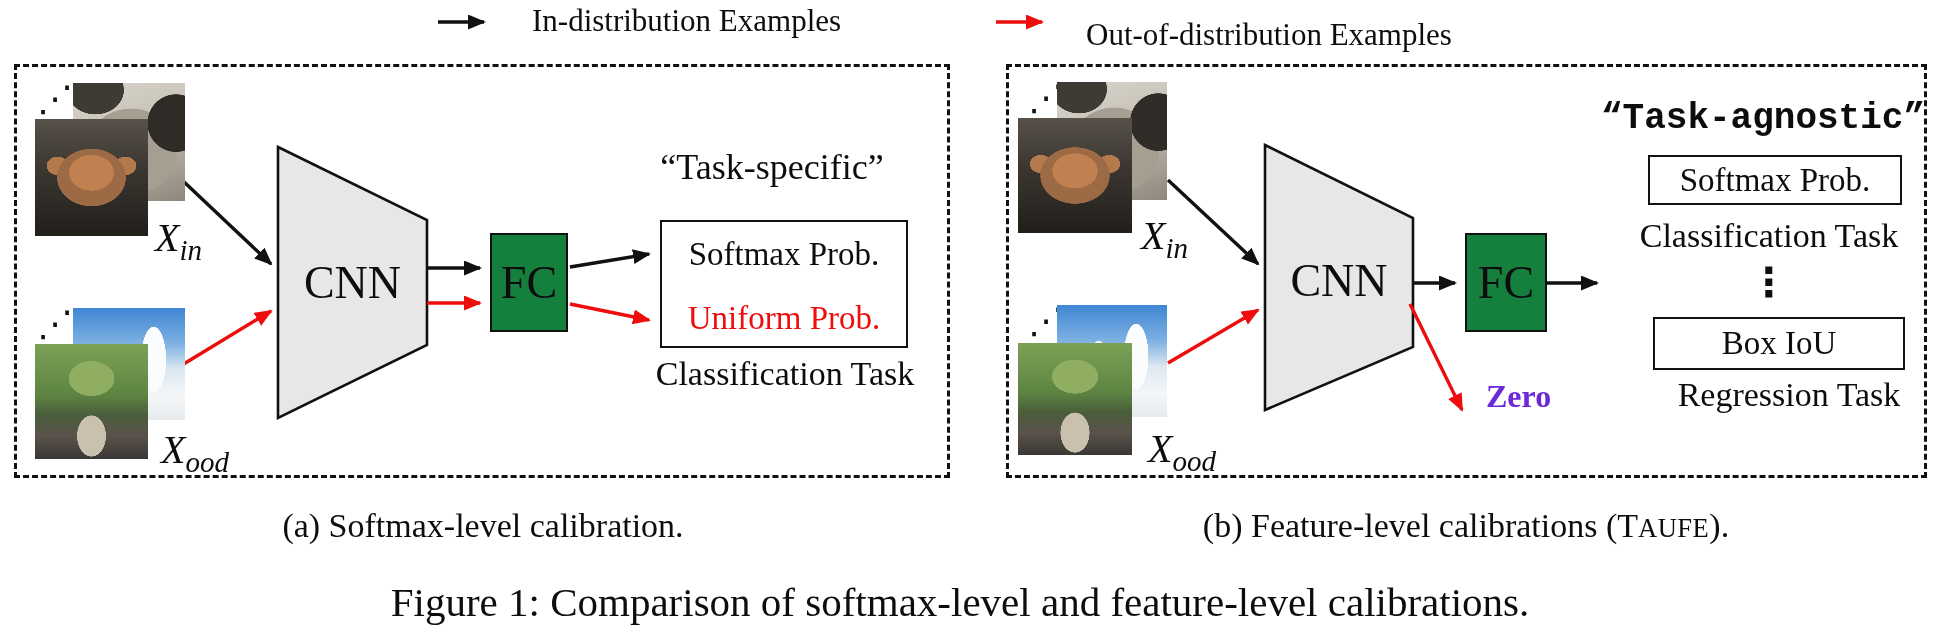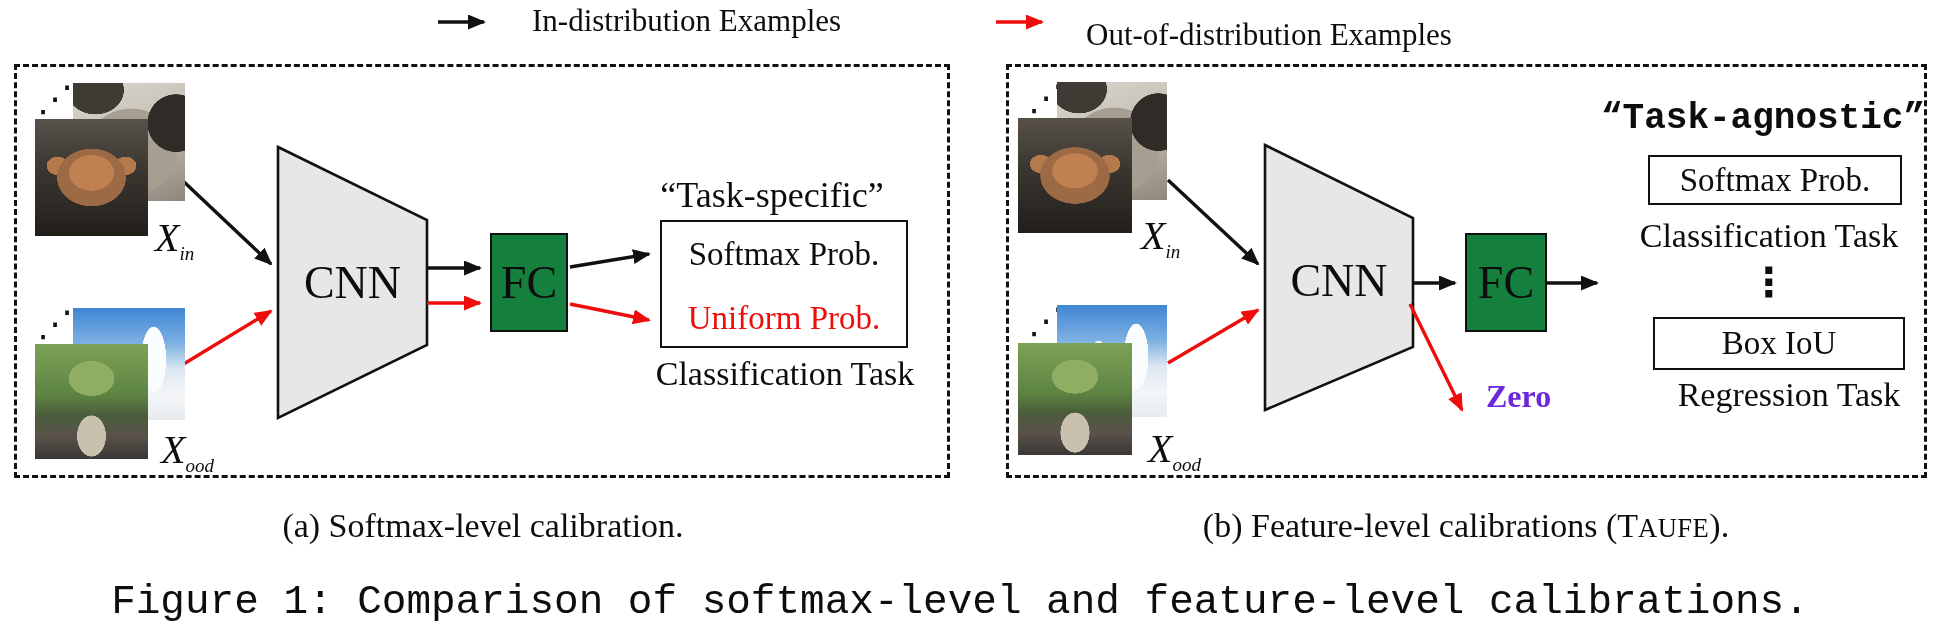--- a/index.html
+++ b/index.html
@@ -32,21 +32,21 @@
     background:#fff;border:2.6px solid #111;box-sizing:border-box;
     display:flex;align-items:center;justify-content:center;
     font-size:33px;white-space:nowrap;
   }
   .red-text{color:#ee0d0d;}
   .quote-head{font-size:36px;line-height:40px;white-space:nowrap;transform:translateX(-50%);}
   .bold{font-weight:bold;}
   .task-line{font-size:34px;line-height:38px;white-space:nowrap;transform:translateX(-50%);}
 
   .x-label{font-style:italic;font-size:40px;line-height:46px;white-space:nowrap;}
-  .x-label sub{font-size:19px;font-style:italic;line-height:0;vertical-align:-9px;margin-top:36px;}
+  .x-label sub{font-size:29px;font-style:italic;line-height:0;vertical-align:-9px;margin-top:36px;}
   .dots{font-family:"DejaVu Sans", sans-serif;font-size:36px;line-height:36px;color:#111;}
   .vdots{font-family:"DejaVu Sans", sans-serif;font-size:40px;line-height:42px;
     font-weight:bold;transform:translateX(-50%);}
 
   .zero-text{font-size:32px;line-height:39px;font-weight:bold;color:#6d28d9;white-space:nowrap;}
 
   
   .photo{position:absolute;}
   .photo-pug{
     background:
@@ -135,21 +135,21 @@
     <div class="abs photo photo-snow" style="left:56px;top:241px;width:112px;height:112px;"></div>
     <div class="abs photo photo-forest" style="left:18px;top:277px;width:113px;height:115px;"></div>
     <div class="abs x-label" style="left:144px;top:360px;">
       <span>X</span><sub>ood</sub>
     </div>
 
     <div class="abs cnn-label" style="left:261px;top:190px;width:149px;">CNN</div>
 
     <div class="abs fc-box" style="left:473px;top:166px;width:78px;height:99px;">FC</div>
 
-    <div class="abs quote-head" style="left:755px;top:80px;margin-top:28px;">“Task-specific”</div>
+    <div class="abs quote-head" style="left:755px;top:80px;">“Task-specific”</div>
 
     <div class="abs out-box" style="left:643px;top:153px;width:248px;height:128px;">
       <div class="out-row">Softmax Prob.</div>
       <div class="out-row red-text">Uniform Prob.</div>
     </div>
 
     <div class="abs task-line" style="left:768px;top:288px;">Classification Task</div>
   </div>
 
   <div class="panel panel-b">
@@ -202,15 +202,15 @@
       <div>Zero</div>
     </div>
   </div>
 
   <div class="abs caption" style="left:483px;top:506px;">(a) Softmax-level calibration.</div>
 
   <div class="abs caption" style="left:1466px;top:506px;">
     <span>(b) Feature-level calibrations (T</span><span class="sc">AUFE</span><span>).</span>
   </div>
 
-  <div class="abs figure-caption" style="left:960px;top:577px;font-family:Liberation Mono, monospace;">Figure 1: Comparison of softmax-level and feature-level calibrations.</div>
+  <div class="abs figure-caption" style="left:960px;top:577px;">Figure 1: Comparison of softmax-level and feature-level calibrations.</div>
 
 </div>
 
 </body></html>

